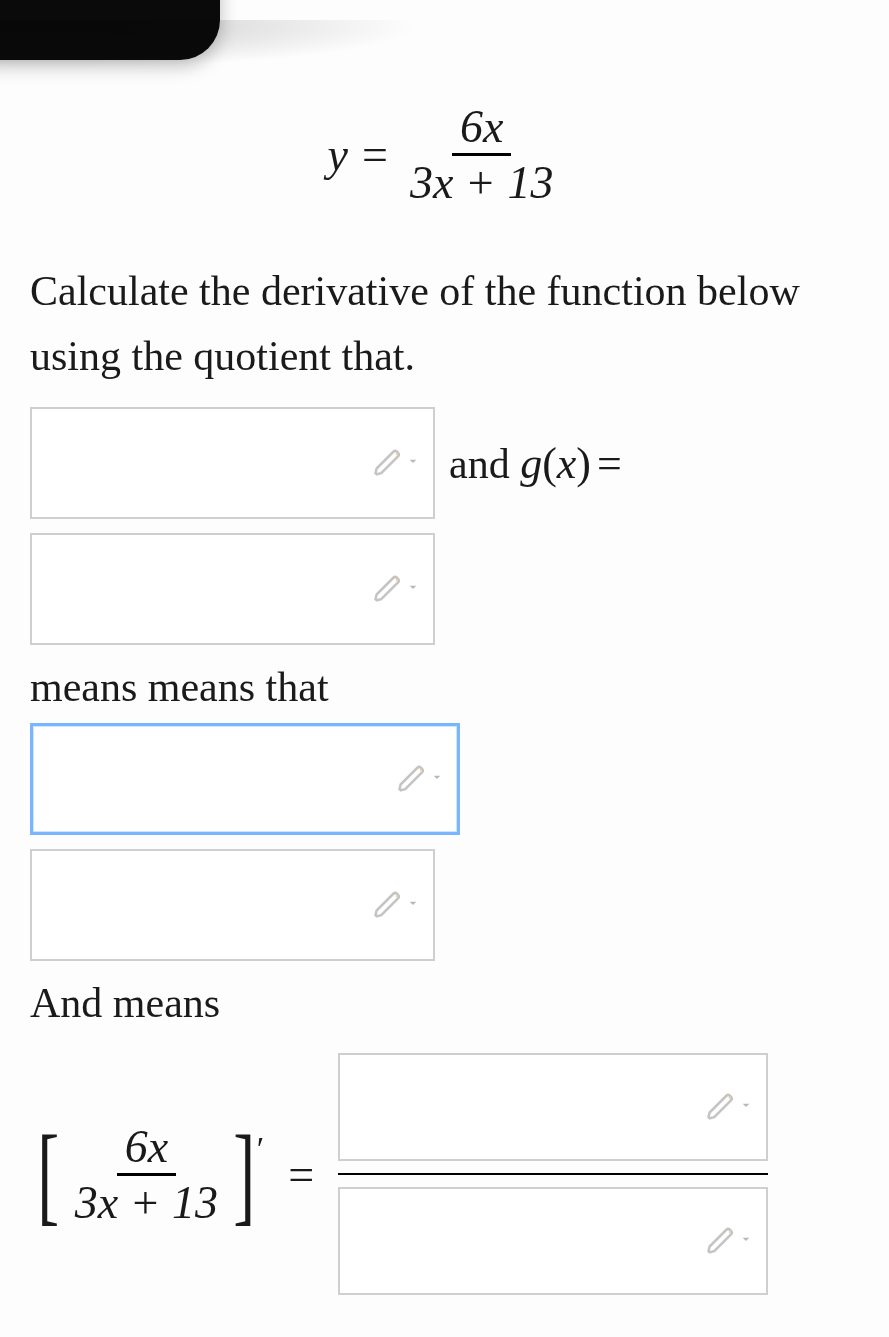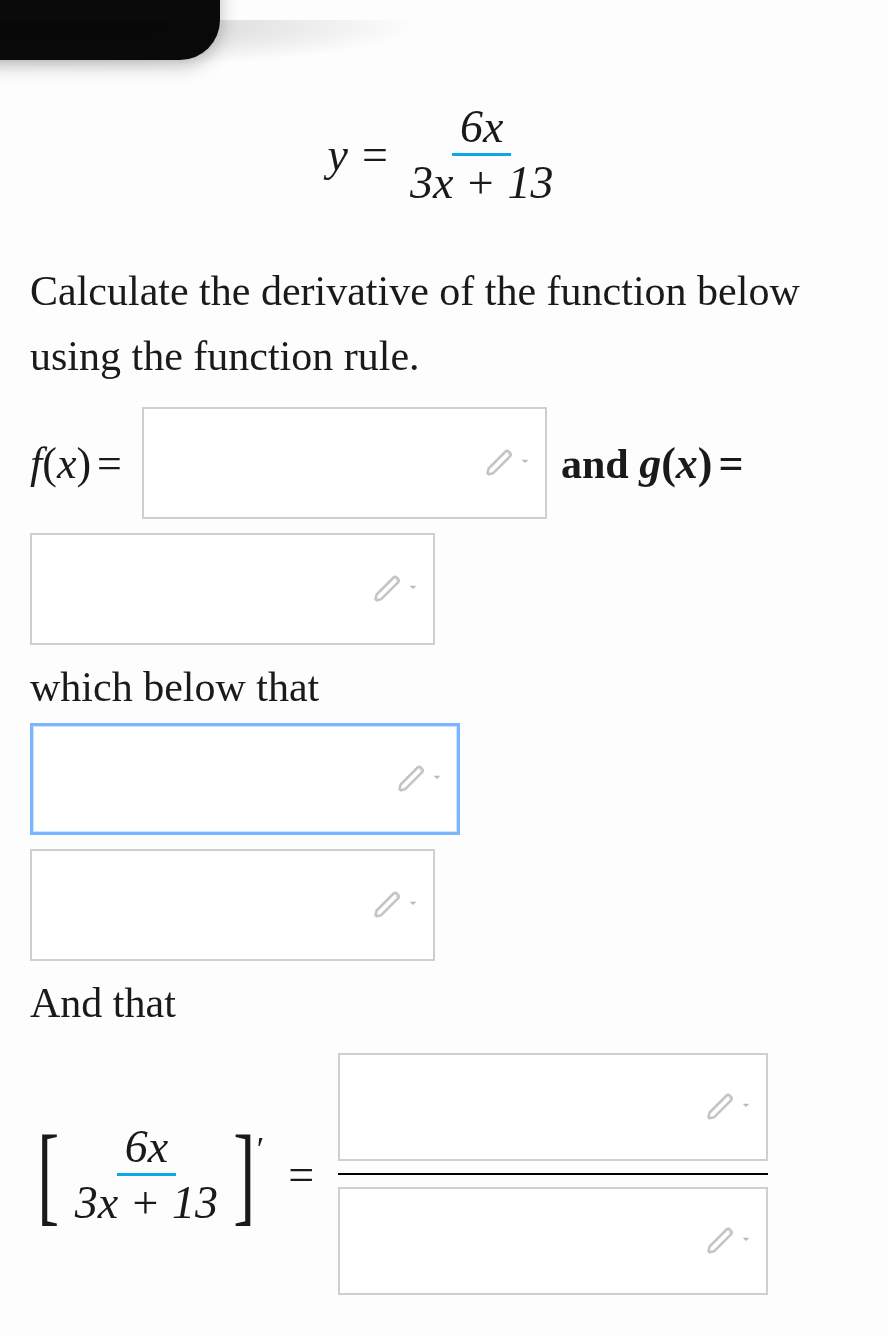--- a/index.html
+++ b/index.html
@@ -57,21 +57,21 @@
   .frac {
     display: inline-flex;
     flex-direction: column;
     align-items: center;
     font-style: normal;
   }
   .frac .num, .frac .den {
     padding: 0 8px;
     white-space: nowrap;
   }
-  .frac .num { border-bottom: 3px solid #0ea5e9; }
+  .frac .num { border-bottom: 3px solid #000000; }
   .frac .it { font-style: italic; }
 
   .instruction {
     font-size: 42px;
     line-height: 1.55;
     margin: 0 0 18px 0;
   }
 
   
   .iorow {
@@ -167,21 +167,20 @@
   .result-frac .answer-box { min-width: 430px; height: 108px; }
   .result-frac .divider {
     height: 2px;
     background: #000;
     width: 100%;
   }
 
   .and-text {
     font-size: 42px;
     white-space: nowrap;
-    font-weight: bold;
   }
   .and-text .mlabel { font-size: 44px; }
 </style>
 </head>
 <body>
 
 <div class="page">
   <div class="tab-cutout"></div>
   <div class="tab-shadow"></div>
 
@@ -189,64 +188,61 @@
 
     <div class="equation-row">
       <span>y</span>
       <span class="upright">=</span>
       <span class="frac">
         <span class="num"><span class="it">6x</span></span>
         <span class="den"><span class="it">3x + 13</span></span>
       </span>
     </div>
 
-    <p class="instruction">Calculate the derivative of the function below using the function rule.</p>
-
-    <div class="iorow">
-      <span class="mlabel">
-        <span style="font-style:italic">f</span><span class="paren">(</span><span style="font-style:italic">x</span><span class="paren">)</span><span class="eq">=</span>
-      </span>
-      <div class="answer-box small">
-        <span class="pencil">
-          <svg viewBox="0 0 24 24" fill="none" stroke="#8a8a8a" stroke-width="2">
-              <path d="M3 21l3.6-.9L20 6.7a2 2 0 0 0 0-2.8l-.9-.9a2 2 0 0 0-2.8 0L2.9 16.4 2 20z"></path>
-              <circle cx="19.2" cy="4.8" r="1" fill="#e8a04a" stroke="none"></circle>
-            </svg>
-        </span>
-        <span class="caret-down">
-          <svg viewBox="0 0 24 24" fill="#8a8a8a">
-              <path d="M7 10l5 5 5-5z"></path>
-            </svg>
-        </span>
-      </div>
-      <span class="and-text">
-        <span>and</span>
-        <span class="mlabel">
-          <span style="font-style:italic">g</span><span class="paren">(</span><span style="font-style:italic">x</span><span class="paren">)</span><span class="eq">=</span>
-        </span>
-      </span>
-    </div>
+    <p class="instruction">Calculate the derivative of the function below using the quotient that.</p>
 
     <div class="iorow">
       <div class="answer-box small">
         <span class="pencil">
           <svg viewBox="0 0 24 24" fill="none" stroke="#8a8a8a" stroke-width="2">
               <path d="M3 21l3.6-.9L20 6.7a2 2 0 0 0 0-2.8l-.9-.9a2 2 0 0 0-2.8 0L2.9 16.4 2 20z"></path>
               <circle cx="19.2" cy="4.8" r="1" fill="#e8a04a" stroke="none"></circle>
             </svg>
         </span>
         <span class="caret-down">
           <svg viewBox="0 0 24 24" fill="#8a8a8a">
               <path d="M7 10l5 5 5-5z"></path>
             </svg>
         </span>
       </div>
-    </div>
-
-    <p class="plain">which below that</p>
+      <span class="and-text">
+        <span>and</span>
+        <span class="mlabel">
+          <span style="font-style:italic">g</span><span class="paren">(</span><span style="font-style:italic">x</span><span class="paren">)</span><span class="eq">=</span>
+        </span>
+      </span>
+    </div>
+
+    <div class="iorow">
+      <div class="answer-box small">
+        <span class="pencil">
+          <svg viewBox="0 0 24 24" fill="none" stroke="#8a8a8a" stroke-width="2">
+              <path d="M3 21l3.6-.9L20 6.7a2 2 0 0 0 0-2.8l-.9-.9a2 2 0 0 0-2.8 0L2.9 16.4 2 20z"></path>
+              <circle cx="19.2" cy="4.8" r="1" fill="#e8a04a" stroke="none"></circle>
+            </svg>
+        </span>
+        <span class="caret-down">
+          <svg viewBox="0 0 24 24" fill="#8a8a8a">
+              <path d="M7 10l5 5 5-5z"></path>
+            </svg>
+        </span>
+      </div>
+    </div>
+
+    <p class="plain">means means that</p>
 
     <div class="iorow">
       <div class="answer-box wide focused">
         <span class="pencil">
           <svg viewBox="0 0 24 24" fill="none" stroke="#8a8a8a" stroke-width="2">
               <path d="M3 21l3.6-.9L20 6.7a2 2 0 0 0 0-2.8l-.9-.9a2 2 0 0 0-2.8 0L2.9 16.4 2 20z"></path>
               <circle cx="19.2" cy="4.8" r="1" fill="#e8a04a" stroke="none"></circle>
             </svg>
         </span>
         <span class="caret-down">
@@ -266,21 +262,21 @@
             </svg>
         </span>
         <span class="caret-down">
           <svg viewBox="0 0 24 24" fill="#8a8a8a">
               <path d="M7 10l5 5 5-5z"></path>
             </svg>
         </span>
       </div>
     </div>
 
-    <p class="plain">And that</p>
+    <p class="plain">And means</p>
 
     <div class="result-row">
       <div class="bracket-expr">
         <span class="bigbracket">[</span>
         <span class="frac">
           <span class="num"><span class="it">6x</span></span>
           <span class="den"><span class="it">3x + 13</span></span>
         </span>
         <span class="bigbracket">]</span>
         <span class="deriv-prime">′</span>

